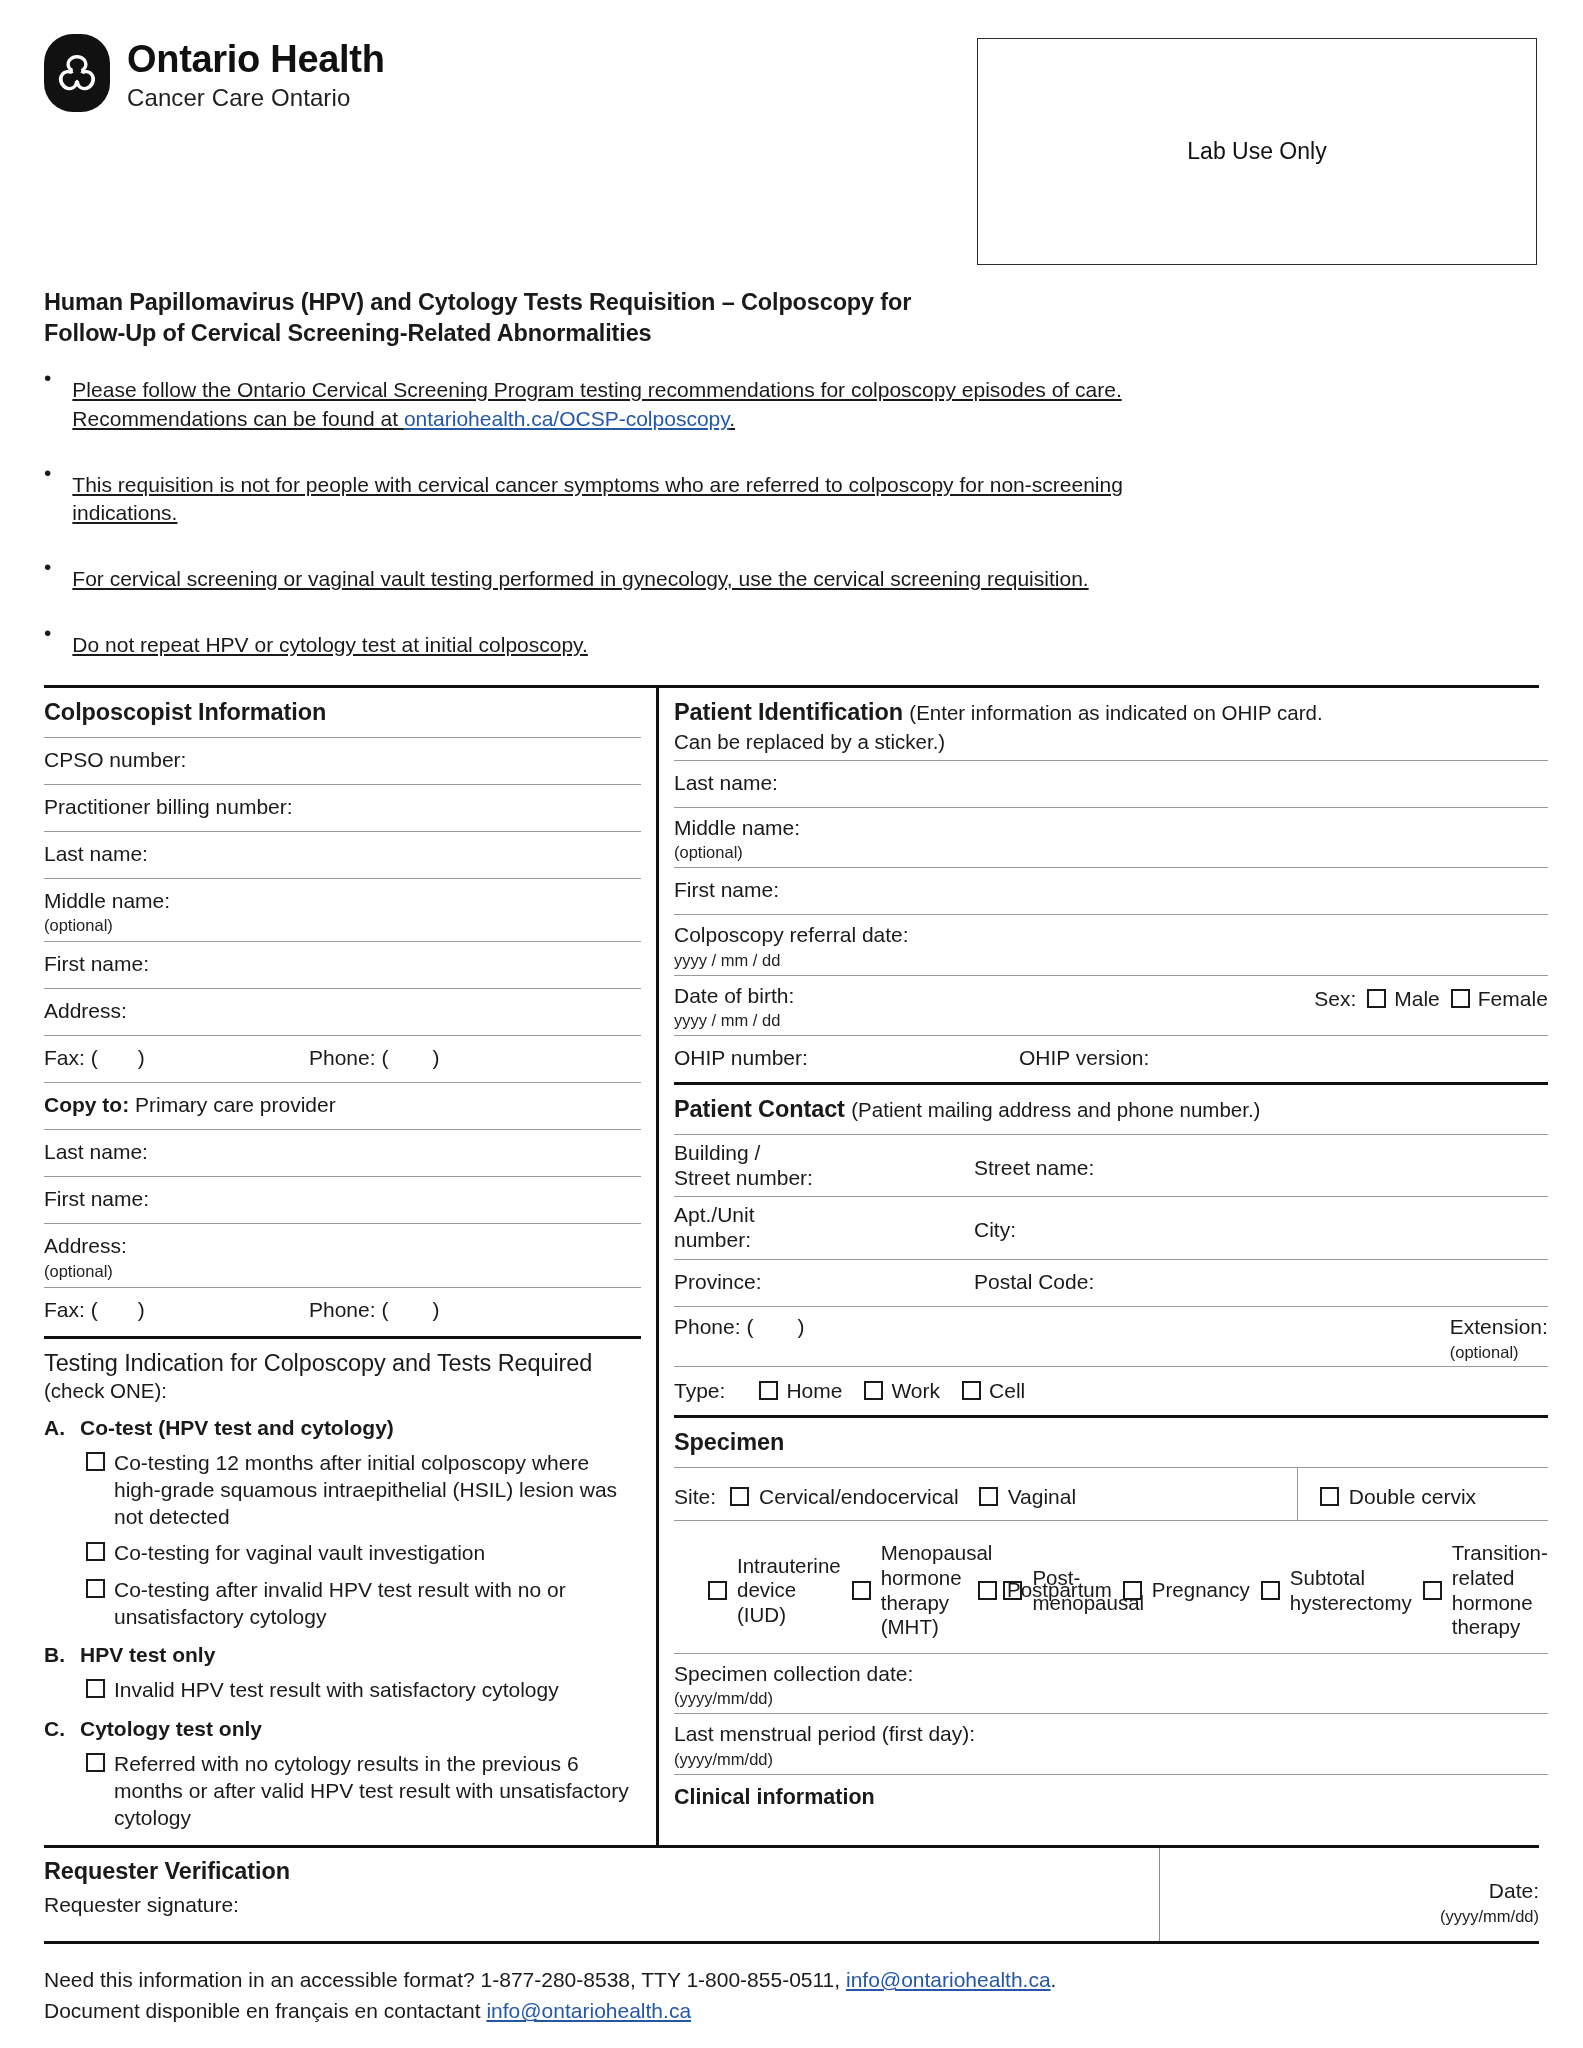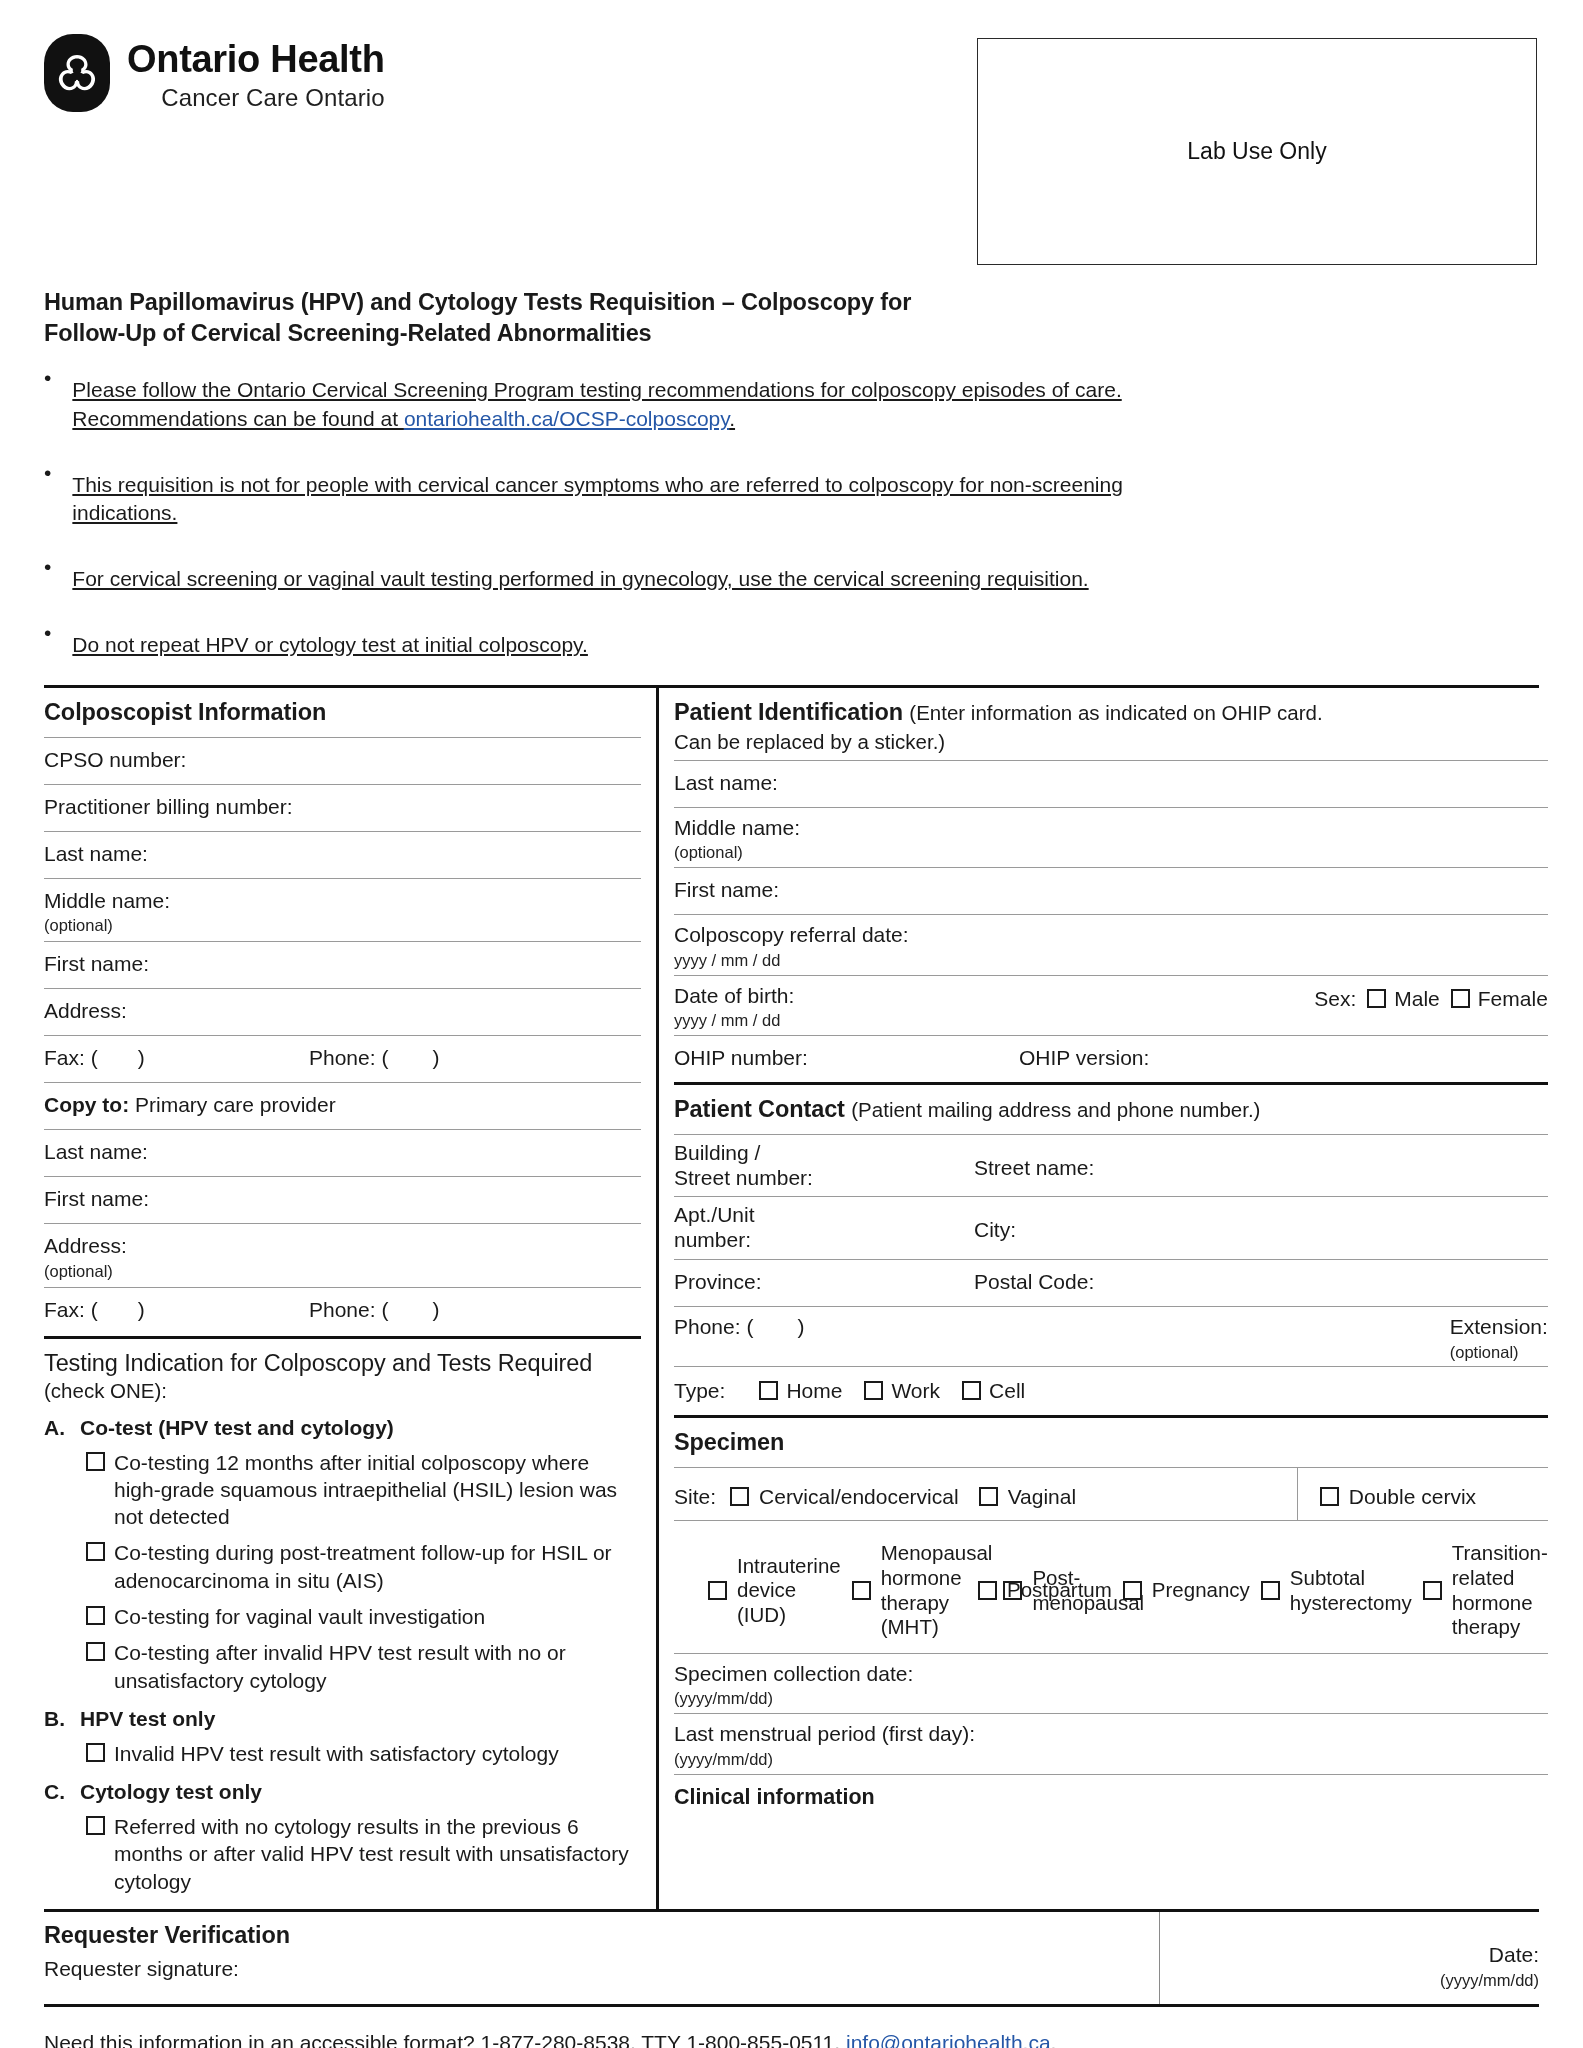--- a/index.html
+++ b/index.html
@@ -8,21 +8,21 @@
     width: 1583px;
     min-height: 2048px;
     font-family: "Liberation Sans", sans-serif;
     color: #1a1a1a;
     -webkit-font-smoothing: antialiased;
   }
   .page { width: 1583px; min-height: 2048px; padding: 26px 44px 0 44px; position: relative; }
 
   
   .hdr { display: flex; align-items: flex-start; justify-content: space-between; }
-  .brand { display: flex; align-items: flex-start; gap: 17px; padding-top: 8px; text-align: right; }
+  .brand { display: flex; align-items: flex-start; gap: 17px; padding-top: 8px; }
   .logo-mark { width: 66px; height: 78px; flex: 0 0 auto; }
   .brand-text { padding-top: 6px; }
   .brand-name { font-size: 38px; font-weight: bold; letter-spacing: -0.3px; line-height: 1.04; color: #111; }
   .brand-sub { font-size: 24px; font-weight: normal; color: #1f1f1f; line-height: 1.2; margin-top: 4px; letter-spacing: 0.1px; }
   .labbox {
     width: 560px; height: 227px; border: 1.6px solid #2a2a2a;
     display: flex; align-items: center; justify-content: center;
     font-size: 23px; color: #111; margin-top: 12px; margin-right: 2px;
   }
 
@@ -226,24 +226,20 @@
         <div class="grp">
           <span class="gl">A.</span>
           <span>Co-test (HPV test and cytology)</span>
         </div>
         <div class="opt">
           <span class="cb"></span>
           <span>Co-testing 12 months after initial colposcopy where high-grade squamous intraepithelial (HSIL) lesion was not detected</span>
           </div>
         <div class="opt">
           <span class="cb"></span>
-          <span>Co-testing during post-treatment follow-up for HSIL or adenocarcinoma in situ (AIS)</span>
-          </div>
-        <div class="opt">
-          <span class="cb"></span>
           <span>Co-testing for vaginal vault investigation</span>
           </div>
         <div class="opt">
           <span class="cb"></span>
           <span>Co-testing after invalid HPV test result with no or unsatisfactory cytology</span>
           </div>
 
         <div class="grp">
           <span class="gl">B.</span>
           <span>HPV test only</span>

